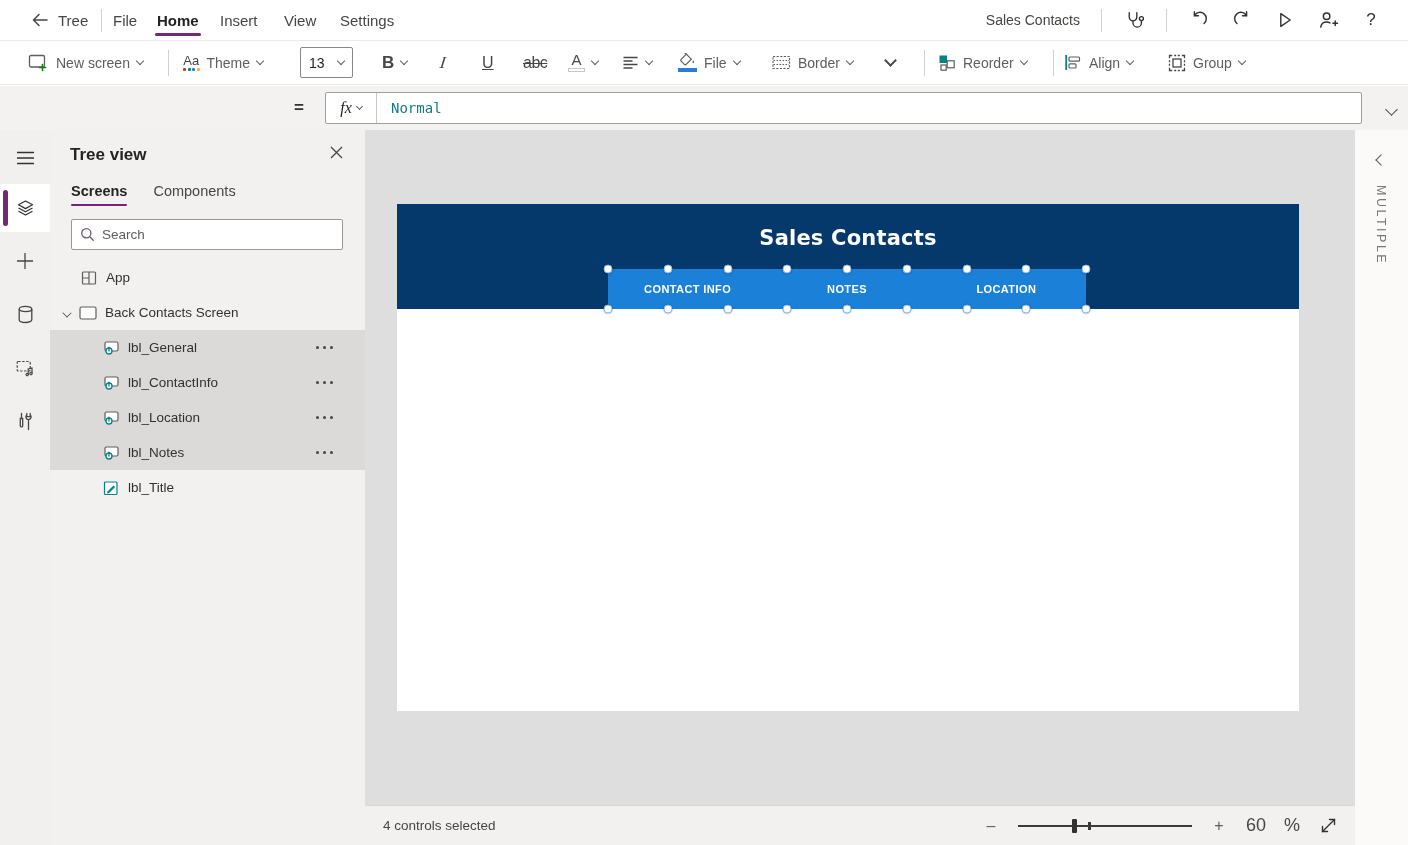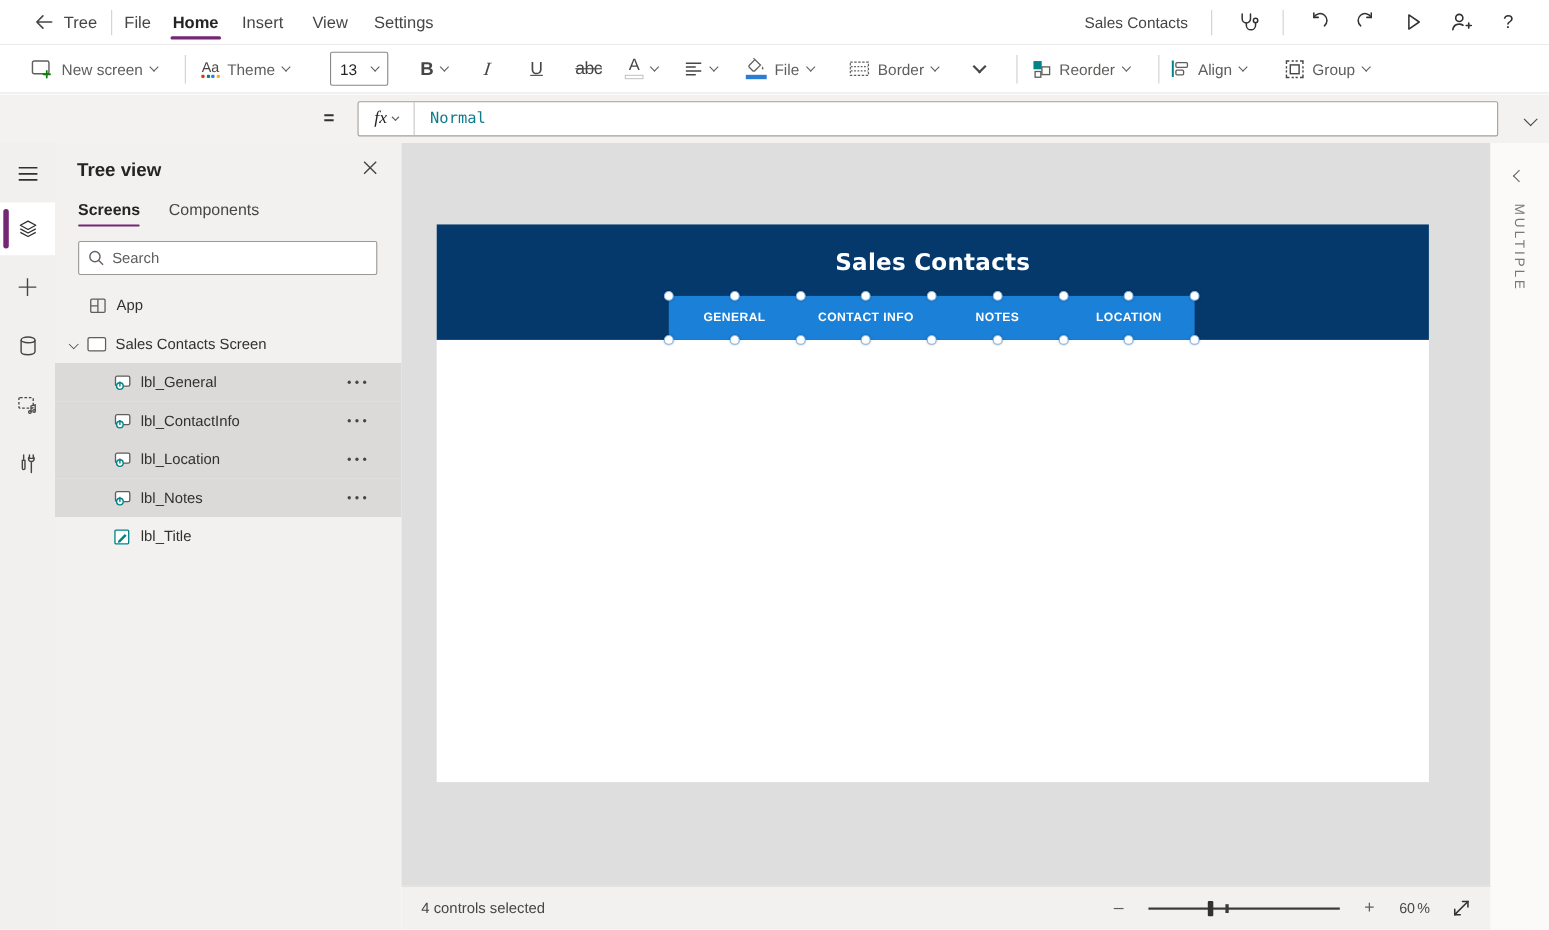--- a/index.html
+++ b/index.html
@@ -121,21 +121,21 @@
   
   .statusbar { position:absolute; left:365px; top:805px; width:990px; height:40px; background:#f2f1f0;
                border-top:1px solid #dad8d6; display:flex; align-items:center; padding:0 18px; }
   .sel-text { font-size:13.5px; color:#484644; }
   .zoomctl { margin-left:auto; display:flex; align-items:center; gap:20px; }
   .zminus, .zplus { font-size:16px; color:#605e5c; cursor:pointer; width:14px; text-align:center; }
   .ztrack { position:relative; width:174px; height:14px; cursor:pointer; }
   .ztrack .line { position:absolute; left:0; right:0; top:6px; height:2px; background:#3b3a39; }
   .ztrack .thumb { position:absolute; left:31%; top:0; width:5px; height:14px; background:#323130; border-radius:1px; }
   .ztrack .notch { position:absolute; left:40%; top:3px; width:3px; height:8px; background:#3b3a39; }
-  .zpct { font-size:13px; color:#484644; display:flex; gap:2px; }
+  .zpct { font-size:18px; color:#484644; display:flex; gap:18px; }
   .zfit { cursor:pointer; }
 </style>
 </head>
 <body>
 
 <div class="topbar">
   <div class="back">
     <span>
       <svg width="20" height="18" viewBox="0 0 20 18">
           <path d="M17 9H3.5M9 3.5L3.5 9l5.5 5.5" fill="none" stroke="#484644" stroke-width="1.5" stroke-linecap="round" stroke-linejoin="round"></path>
@@ -434,21 +434,21 @@
       <span style="margin-left:8px">App</span>
     </div>
 
     <div class="trow">
       <span class="texp"></span>
       <span class="ic" style="margin-left:29px">
         <svg width="18" height="14" viewBox="0 0 18 14">
             <rect x="1" y="1" width="16" height="12" rx="1.5" fill="#fff" stroke="#605e5c" stroke-width="1.2"></rect>
           </svg>
       </span>
-      <span style="margin-left:8px">Sales Contacts Screen</span>
+      <span style="margin-left:8px">Back Contacts Screen</span>
     </div>
 
     <div class="trow selrow">
       <span class="ic" style="margin-left:52px">
         <svg width="17" height="16" viewBox="0 0 17 16">
             <rect x="2" y="2" width="13" height="9" rx="1.5" fill="#fff" stroke="#605e5c" stroke-width="1.2"></rect>
             <g fill="#fff" stroke="#038387" stroke-width="1.3">
               <circle cx="6" cy="11" r="3"></circle>
               <path d="M6 7.2V11" stroke-linecap="round"></path>
             </g>
@@ -523,21 +523,20 @@
       <span style="margin-left:8px">lbl_Title</span>
     </div>
   </div>
 </div>
 
 <div class="canvas">
   <div class="artboard">
     <div class="scr-header" style="background: rgb(5, 57, 107);">
       <div class="scr-title">Sales Contacts</div>
       <div class="tabbar" style="background: rgb(27, 128, 216);">
-        <div class="ctab">GENERAL</div>
         <div class="ctab">CONTACT INFO</div>
         <div class="ctab">NOTES</div>
         <div class="ctab">LOCATION</div>
       <div class="handle" style="left: 0px; top: 0px;"></div>
           <div class="handle" style="left: 59.75px; top: 0px;"></div>
           <div class="handle" style="left: 119.5px; top: 0px;"></div>
           <div class="handle" style="left: 179.25px; top: 0px;"></div>
           <div class="handle" style="left: 239px; top: 0px;"></div>
           <div class="handle" style="left: 298.75px; top: 0px;"></div>
           <div class="handle" style="left: 358.5px; top: 0px;"></div>

